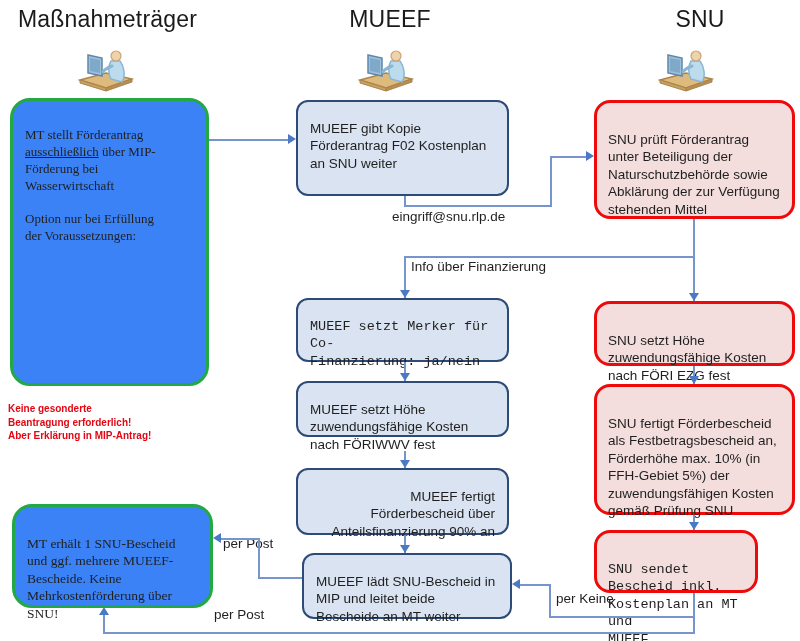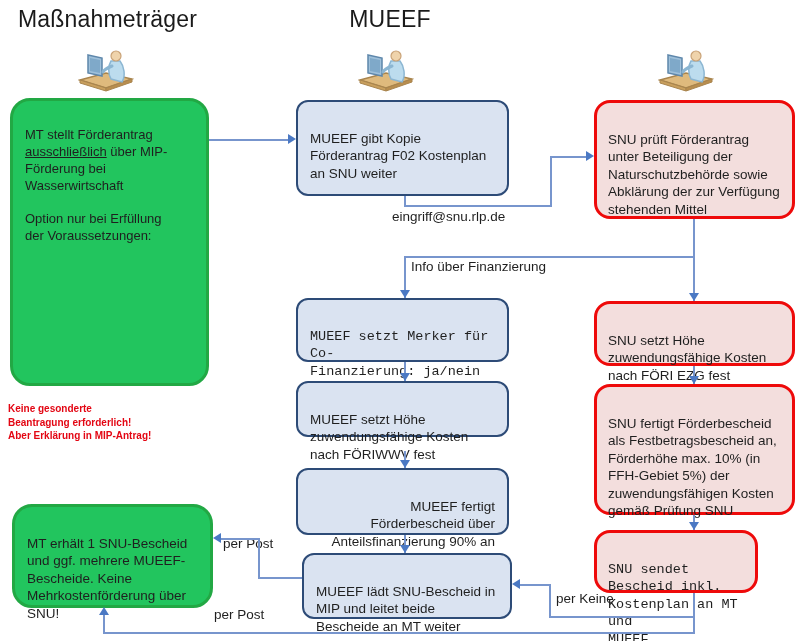--- a/index.html
+++ b/index.html
@@ -5,22 +5,22 @@
   * { margin:0; padding:0; box-sizing:border-box; }
   html,body { background:#ffffff; }
   body { font-family:"Liberation Sans", sans-serif; }
   #canvas { position:relative; width:800px; height:641px; background:#ffffff; overflow:hidden; }
 
   .col-title { position:absolute; top:6px; font-size:23px; color:#1a1a1a; text-align:center; letter-spacing:0.2px; }
   .actor-icon { position:absolute; }
 
   .node { position:absolute; font-size:13.5px; line-height:1.3; color:#1f1f1f; white-space:pre-line; }
   .node .txt { white-space:pre-line; }
-  .green { background:#22c55e; border:3px solid #22a844; border-radius:20px; padding:10px 12px; }
-  .blue  { background:#dae3f1; border:2.5px solid #2d4b77; border-radius:12px; padding:10px 12px; }
+  .green { background:#3b82f6; border:3px solid #22a844; border-radius:20px; padding:10px 12px;font-family:Liberation Serif, serif; }
+  .blue  { background:#dae3f1; border:2.5px solid #2d4b77; border-radius:12px; padding:0 12px; }
   .red   { background:#f3dedd; border:3px solid #ee0a0a; border-radius:16px; padding:10px 11px; }
 
   #mt-box1 { font-size:13px; line-height:1.3; padding:9px 12px; }
   #mt-box1 ul { margin:0; padding-left:17px; list-style:disc; }
   #mt-box1 li { white-space:pre-line; padding-left:1px; }
   .u { text-decoration:underline; }
 
   .warning { position:absolute; font-size:10px; font-weight:bold; line-height:1.35; color:#e30613; white-space:pre-line; }
 
   .flow-label { position:absolute; font-size:13.5px; color:#1f1f1f; white-space:nowrap; }
@@ -33,20 +33,21 @@
   .ar.d { border-left:5px solid transparent; border-right:5px solid transparent; border-top:8px solid #4b79c4; }
   .ar.u2 { border-left:5px solid transparent; border-right:5px solid transparent; border-bottom:8px solid #4b79c4; }
 </style>
 </head>
 <body>
 
 <div id="canvas">
 
   <div class="col-title" style="left:0; width:215px;">Maßnahmeträger</div>
   <div class="col-title" style="left:290px; width:200px;">MUEEF</div>
+  <div class="col-title" style="left:605px; width:190px;">SNU</div>
 
   <div class="actor-icon" style="left:78px; top:48px;">
     <svg width="56" height="46" viewBox="0 0 56 46">
       <polygon points="2,32 28,25 54,31 28,40" fill="#dfba7d" stroke="#a9854e" stroke-width="1.5"></polygon>
       <polygon points="2,32 2,35 28,43 28,40" fill="#c9a05e" stroke="#a9854e" stroke-width="1"></polygon>
       <polygon points="54,31 54,34 28,43 28,40" fill="#b98e4e" stroke="#a9854e" stroke-width="1"></polygon>
       <polygon points="10,7 24,10 24,28 10,25" fill="#9fc0da" stroke="#5e87ab" stroke-width="1.5"></polygon>
       <polygon points="12,10 22,12 22,25 12,23" fill="#7fa9c9"></polygon>
       <path d="M33,13 C30,18 30,26 33,31 L44,34 C48,28 46,18 42,13 Z" fill="#bcdcee" stroke="#8cb6d2" stroke-width="1.5"></path>
       <path d="M34,18 C29,20 26,22 25,24" stroke="#8cb6d2" stroke-width="3" fill="none" stroke-linecap="round"></path>

